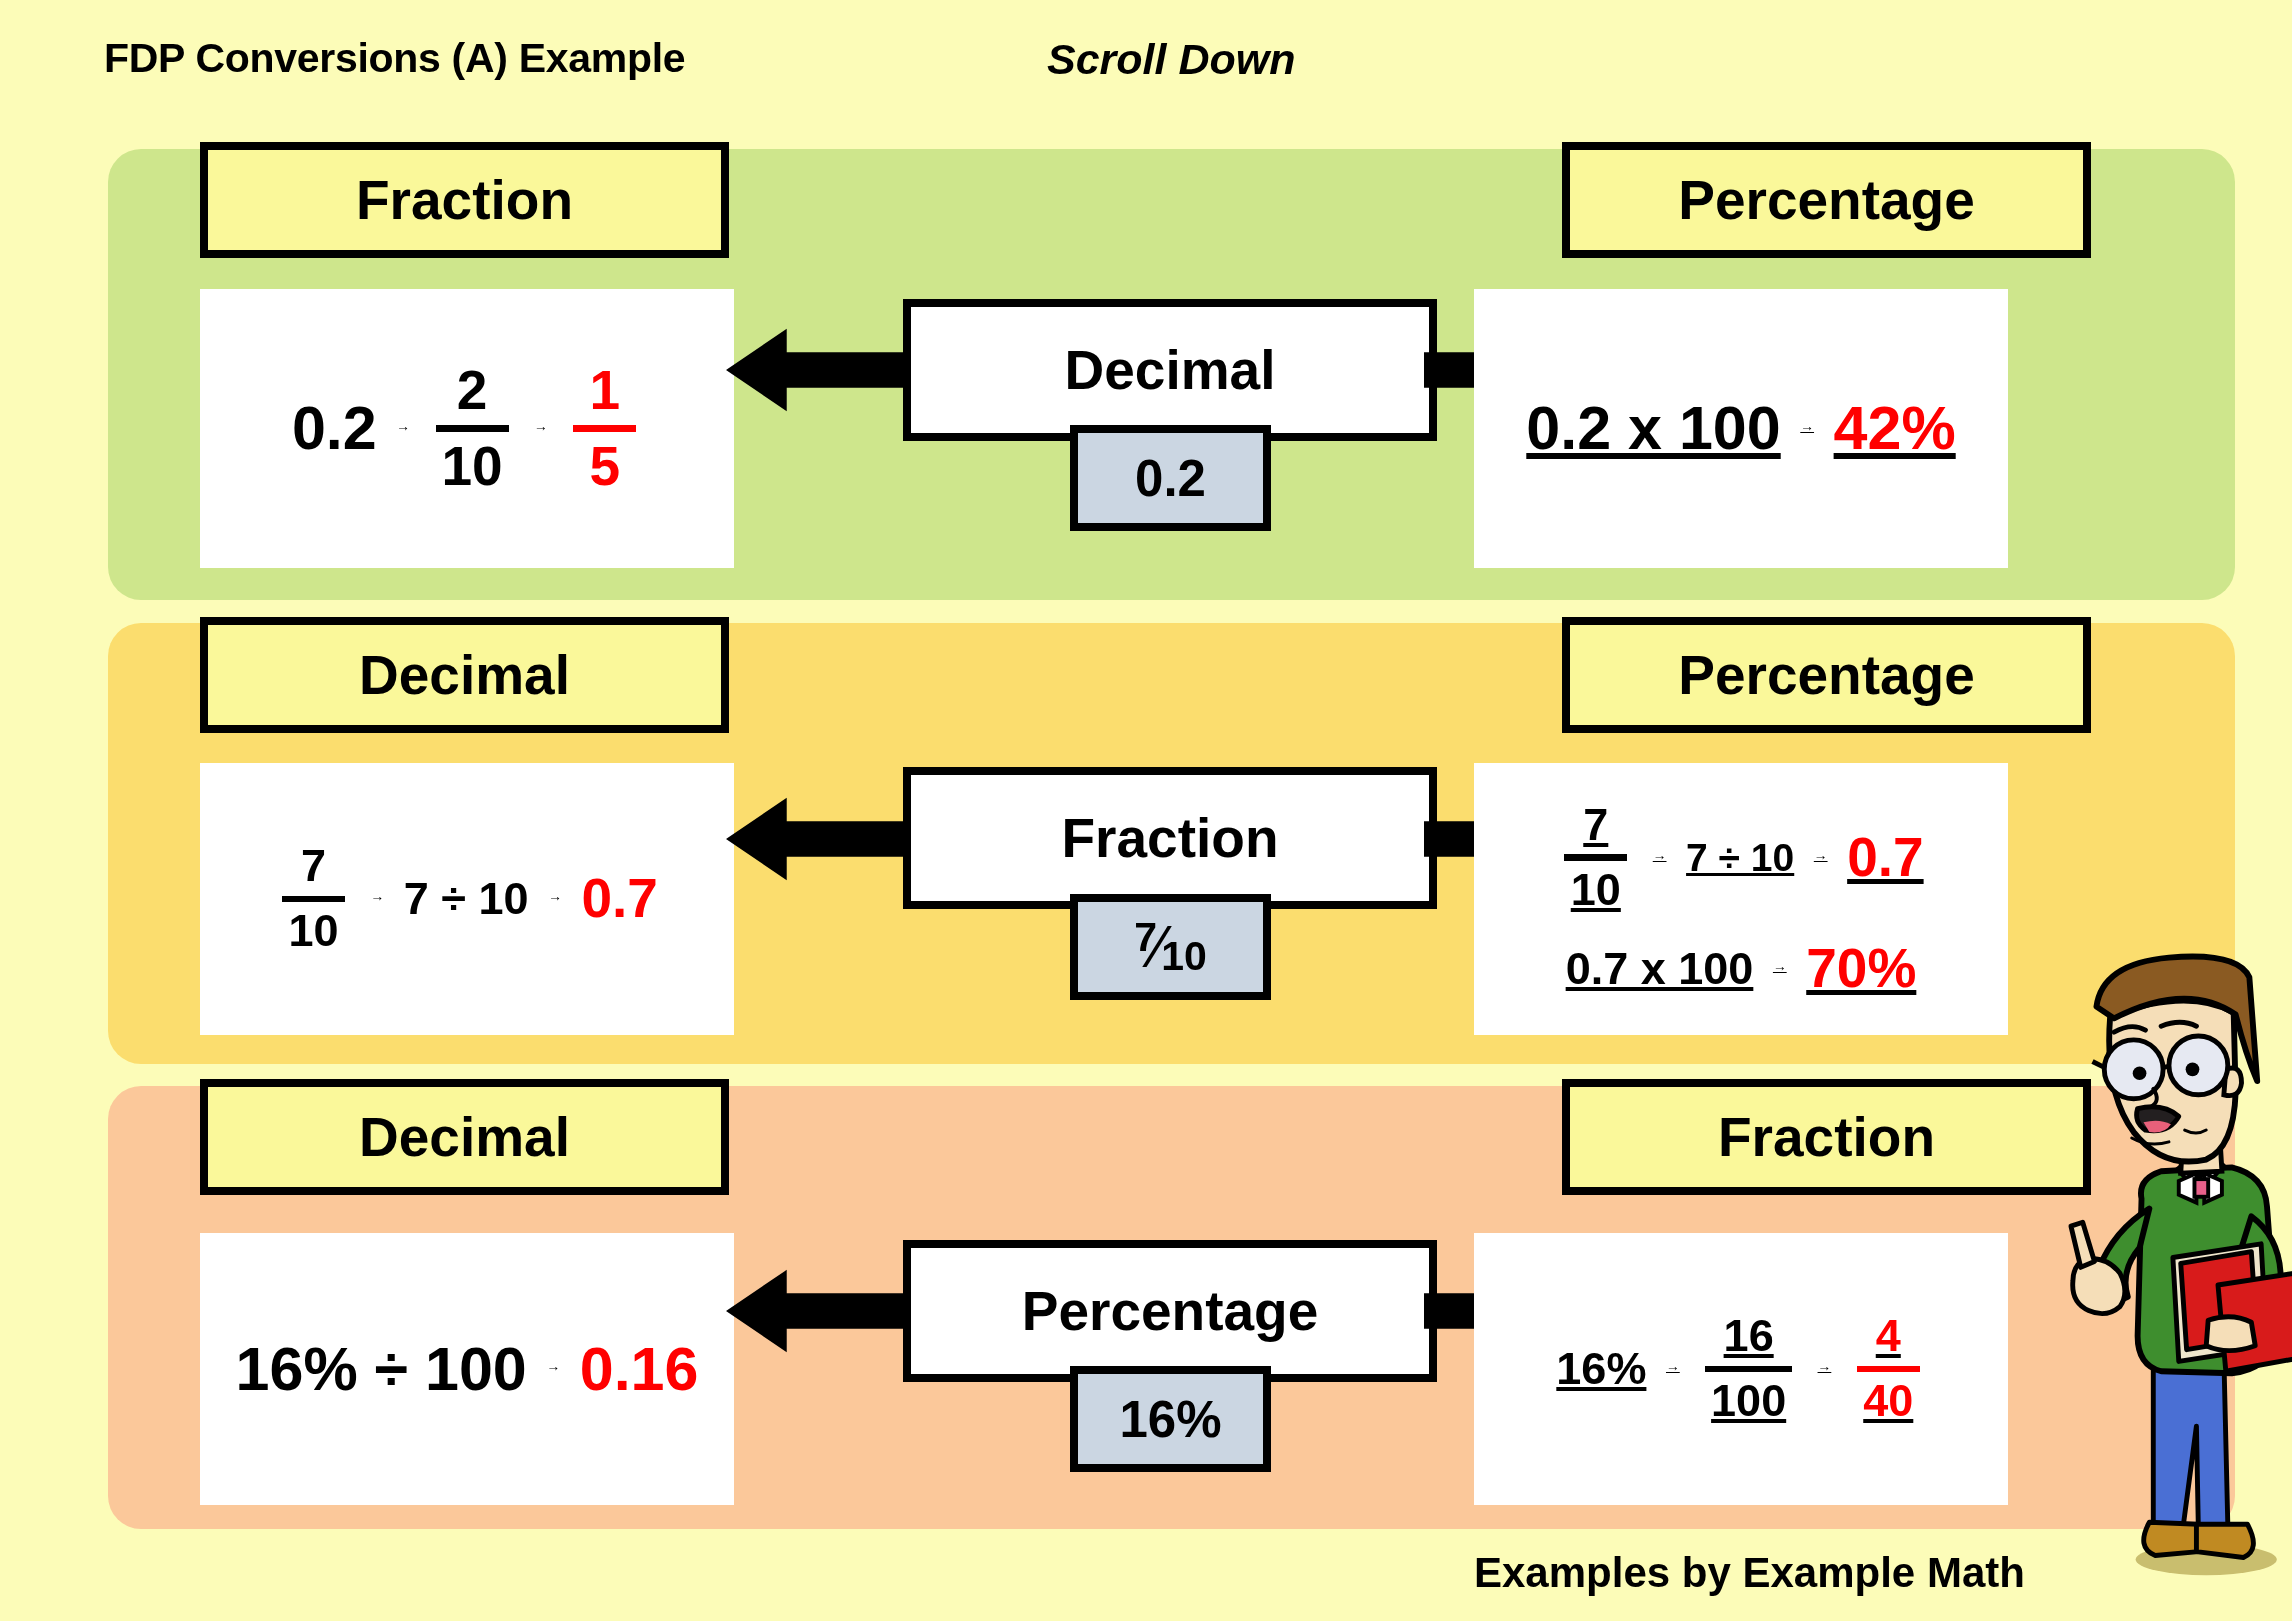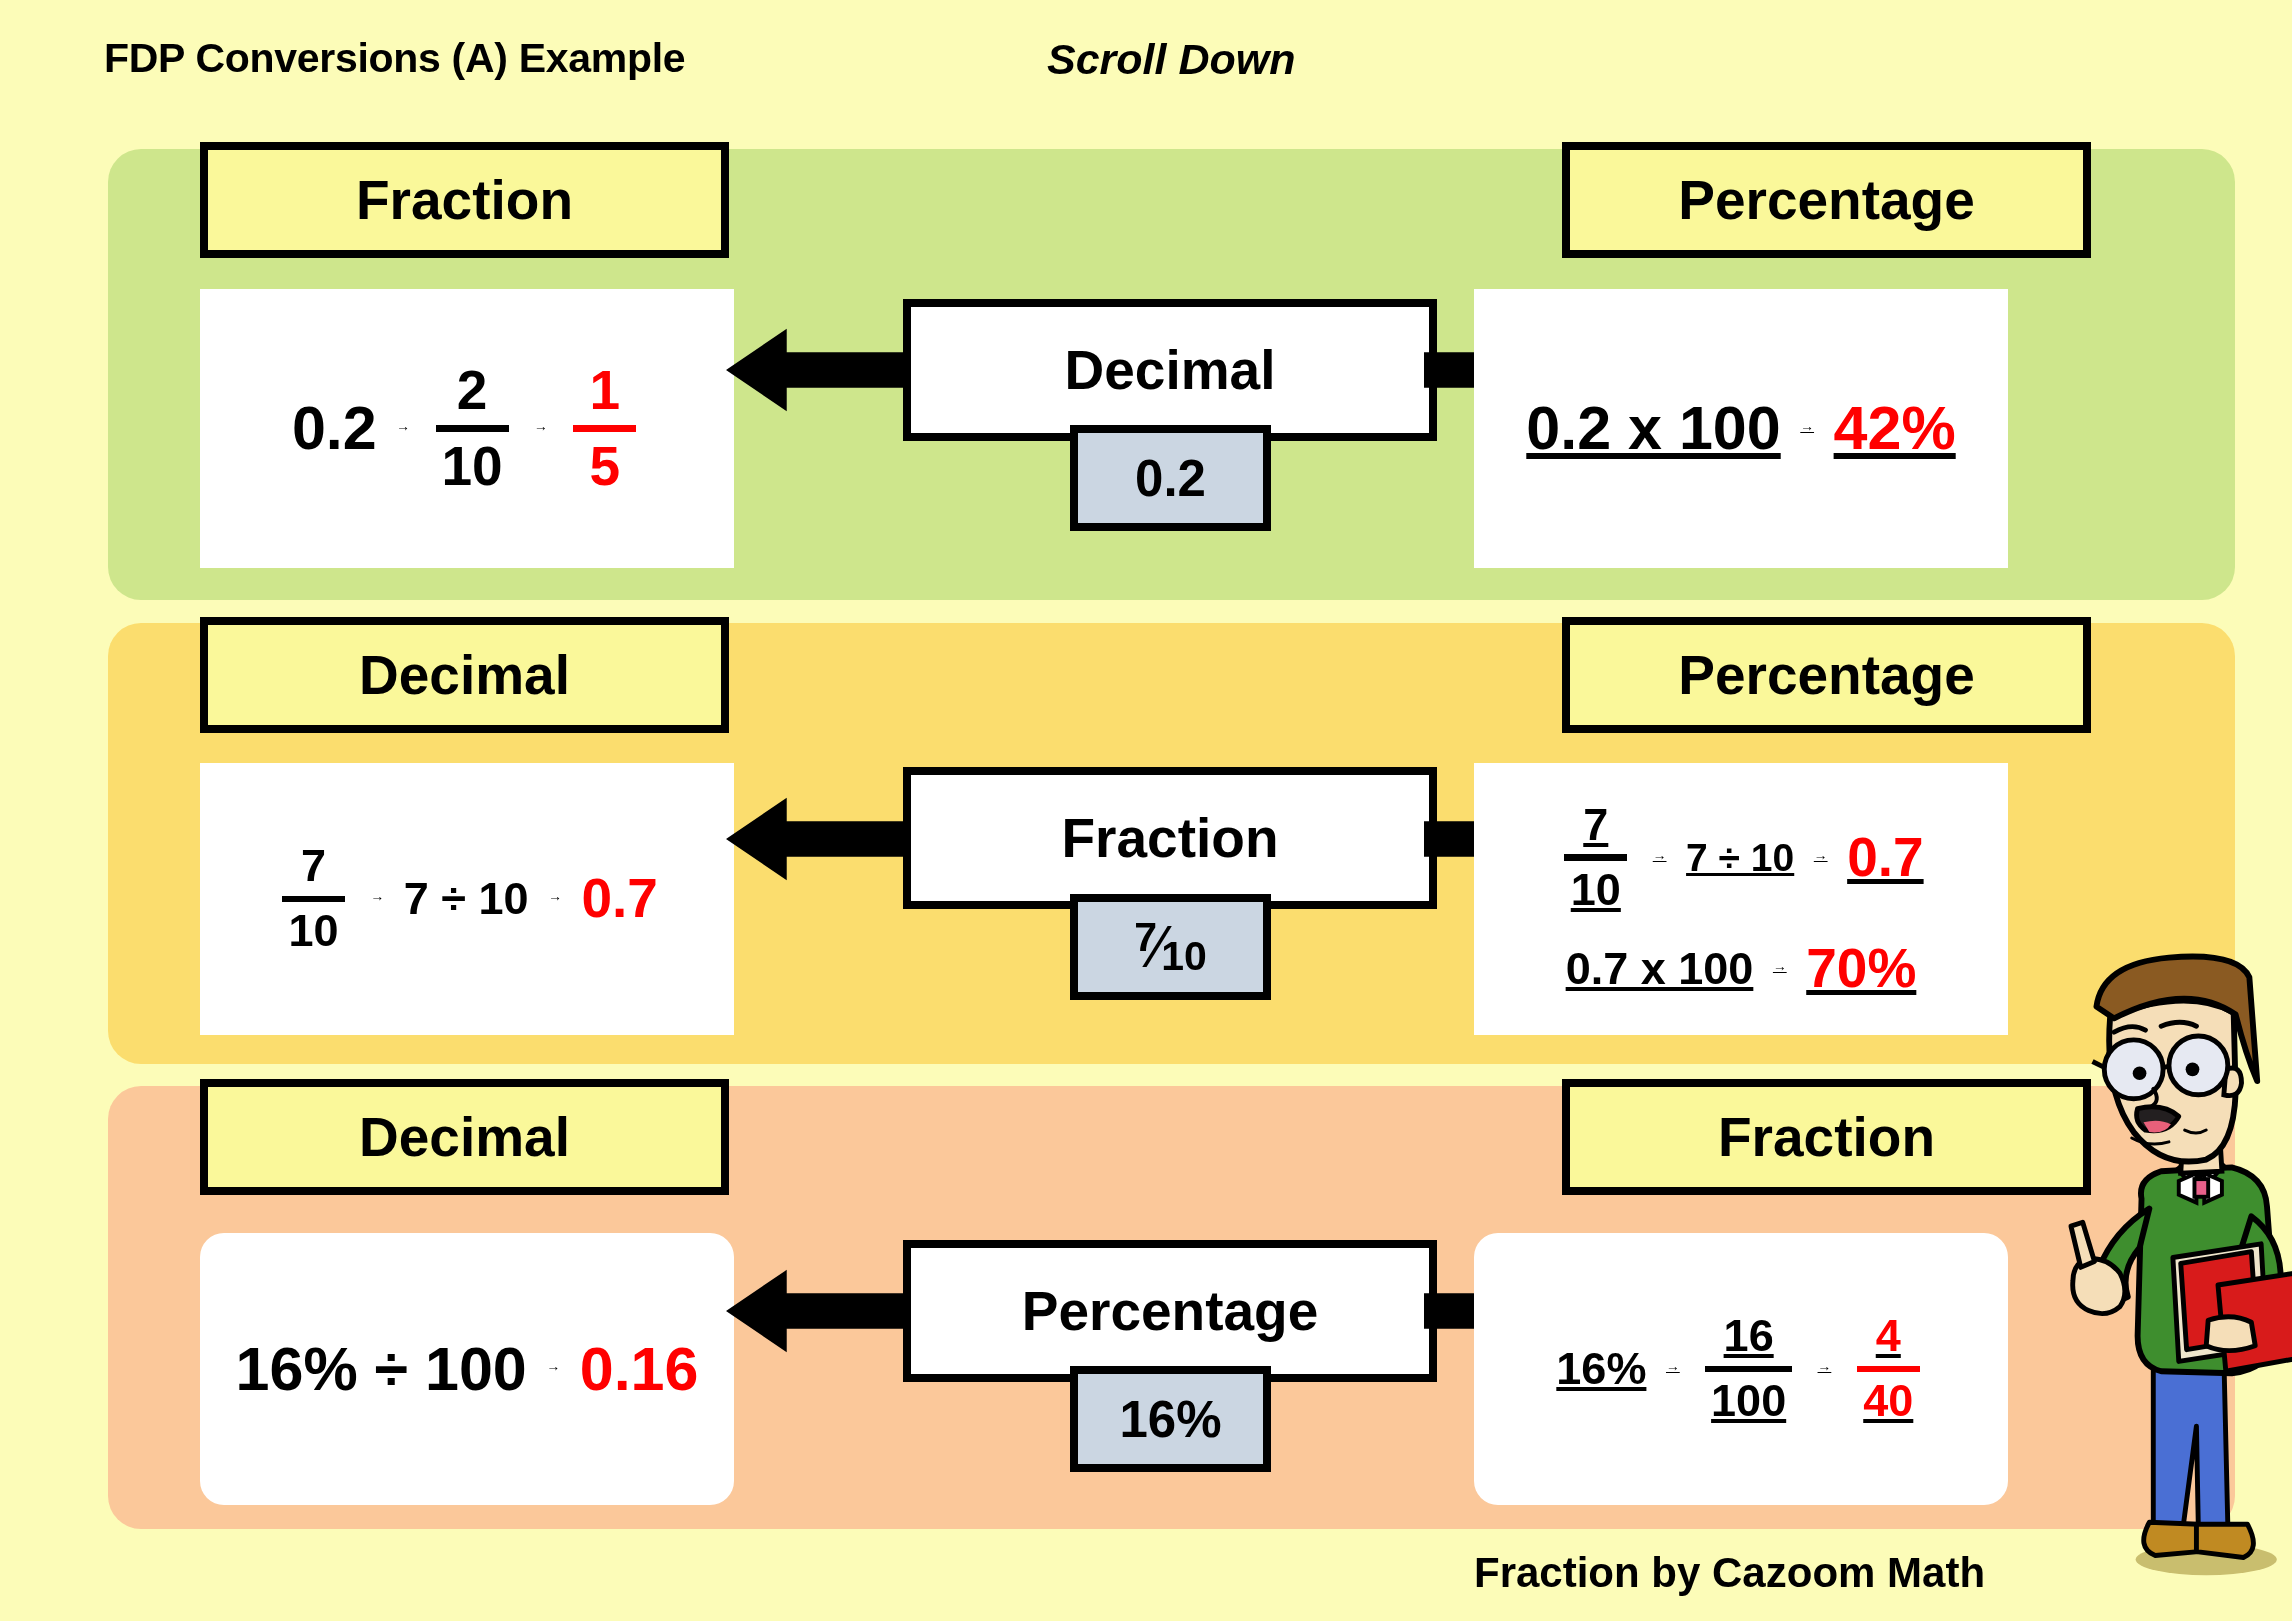--- a/index.html
+++ b/index.html
@@ -85,21 +85,21 @@
     position: absolute;
     background: #FFFFFF;
     display: flex;
     align-items: center;
     justify-content: center;
   }
   .panel-left  { left: 172px; width: 534px; }
   .panel-right { left: 1446px; width: 534px; text-decoration: underline; }
   .r1 .panel { top: 289px; height: 279px; }
   .r2 .panel { top: 763px; height: 272px; }
-  .r3 .panel { top: 1233px; height: 272px; border-radius: 24px; }
+  .r3 .panel { top: 1233px; height: 272px; }
 
   
   .hub {
     position: absolute;
     left: 875px;
     width: 534px;
     background: #FFFFFF;
     border: 8.8px solid #000;
     display: flex;
     align-items: center;
@@ -425,21 +425,21 @@
             <span class="frac size-md red">
               <span class="num">4</span>
               <span class="bar"></span>
               <span class="den">40</span>
             </span>
           </div>
         </div>
     </div>
   </div>
 
-  <div class="footer">Fraction by Cazoom Math</div>
+  <div class="footer">Examples by Example Math</div>
 
   <div class="character">
     <svg viewBox="0 0 272 660" xmlns="http://www.w3.org/2000/svg">
 
       <ellipse cx="150" cy="636" rx="72" ry="16" fill="#C9BE6E"></ellipse>
 
       <path d="M96 430 L168 430 L172 600 L142 606 L140 500 L126 606 L96 600 Z" fill="#4A6FD4" stroke="#000" stroke-width="5" stroke-linejoin="round"></path>
 
       <path d="M92 598 Q78 624 98 632 L142 628 L142 600 Z" fill="#C08A22" stroke="#000" stroke-width="5" stroke-linejoin="round"></path>
       <path d="M140 600 L140 628 L188 634 Q206 626 192 600 Z" fill="#C08A22" stroke="#000" stroke-width="5" stroke-linejoin="round"></path>

